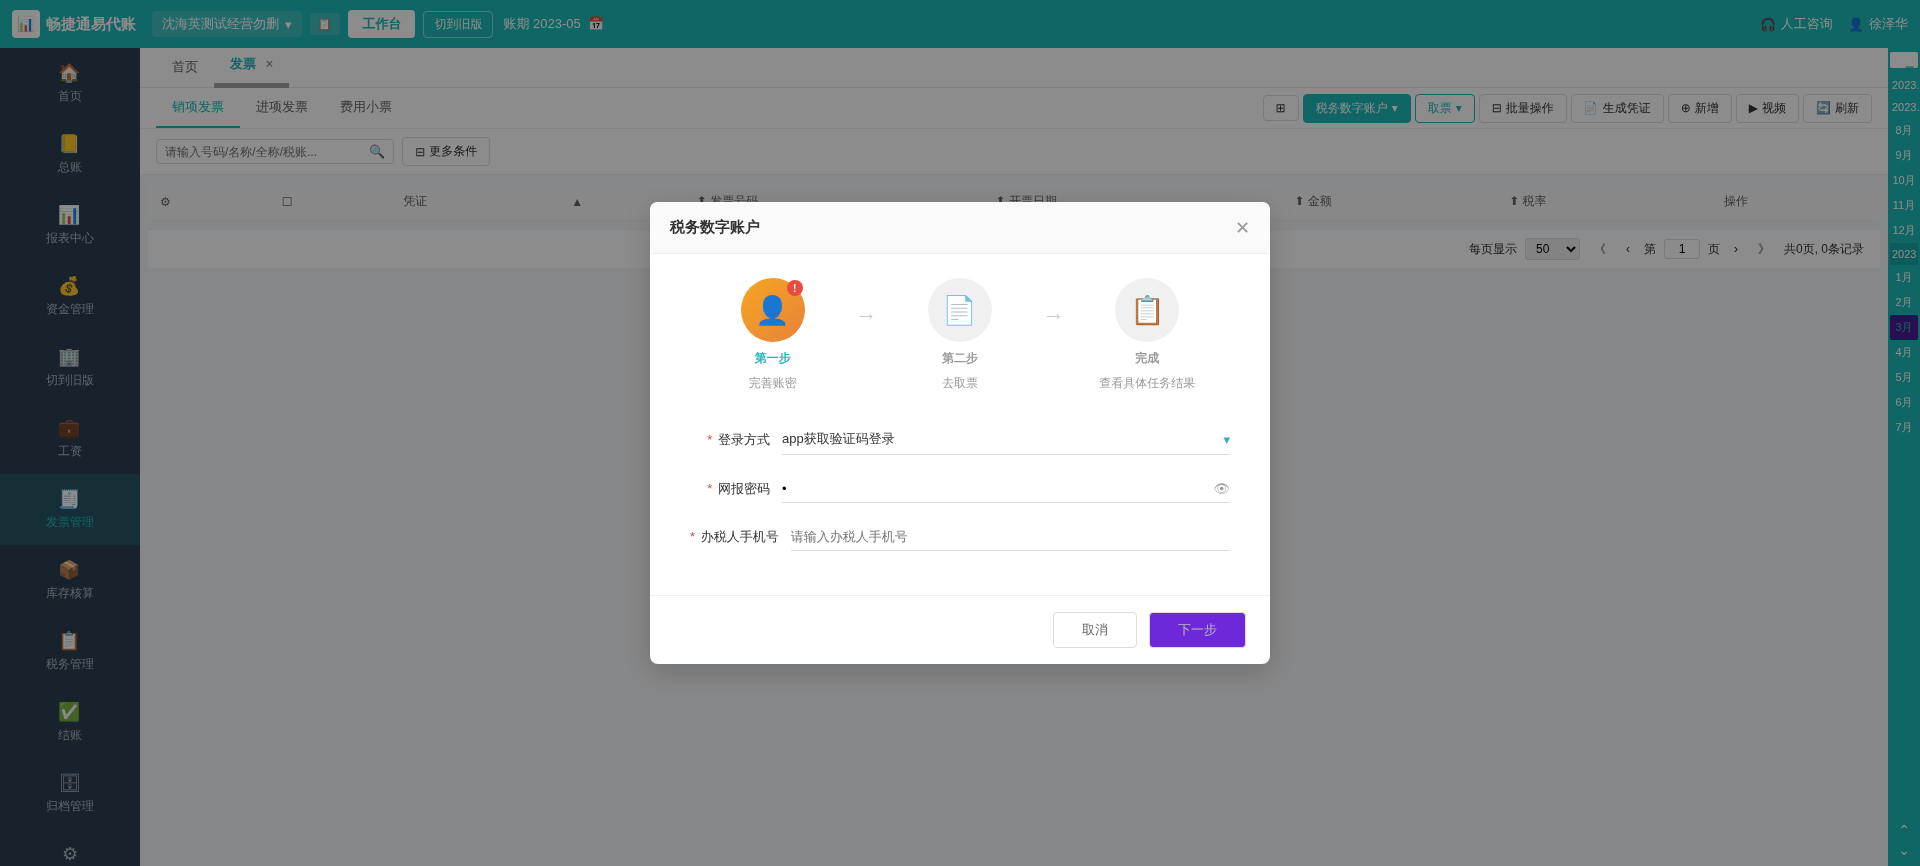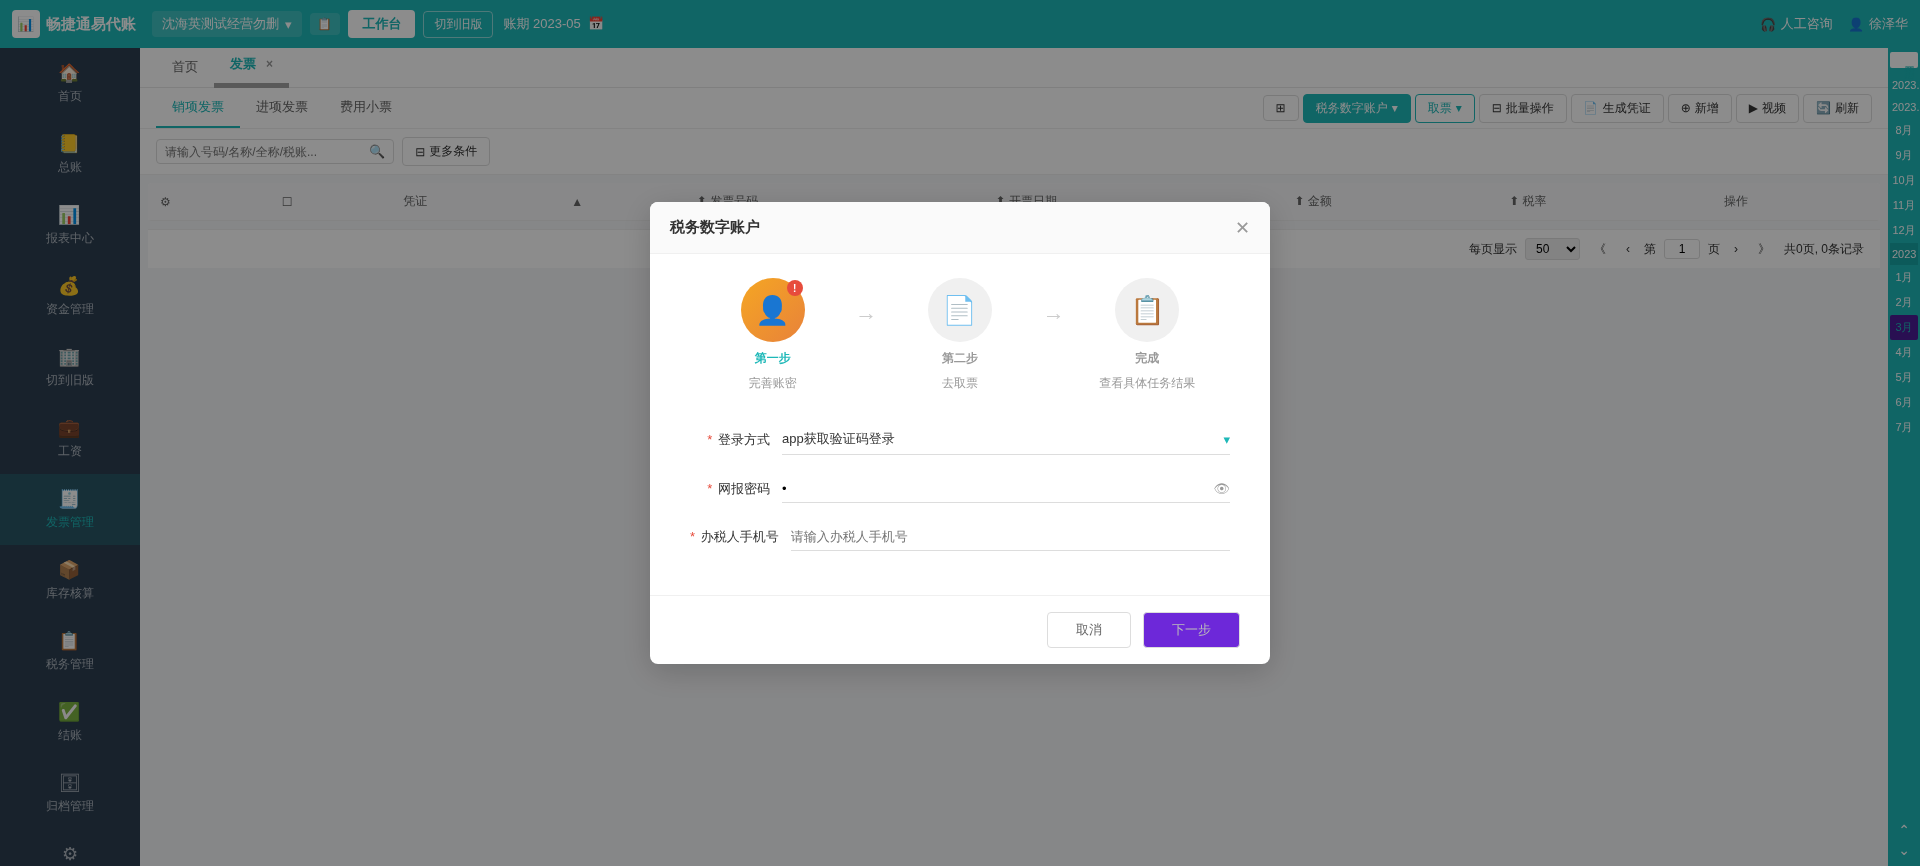--- a/index.html
+++ b/index.html
@@ -506,21 +506,21 @@
     .password-field input {
       border: none;
       outline: none;
       background: transparent;
       font-size: 13px;
       flex: 1;
     }
 
     
     .modal-footer {
-      padding: 16px 30px;
+      padding: 16px 24px;
       display: flex;
       justify-content: flex-end;
       gap: 12px;
       border-top: 1px solid #f0f0f0;
     }
     .btn-cancel {
       padding: 8px 28px;
       border: 1px solid #ddd;
       border-radius: 4px;
       background: #fff;

